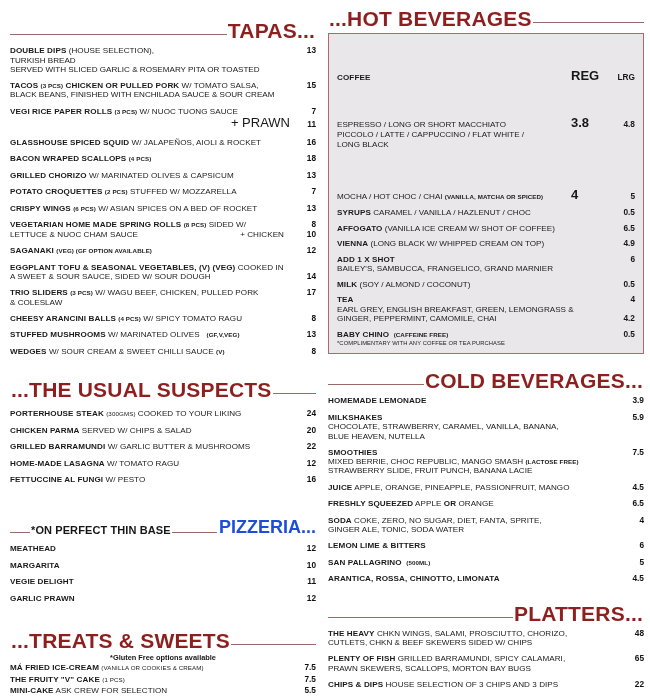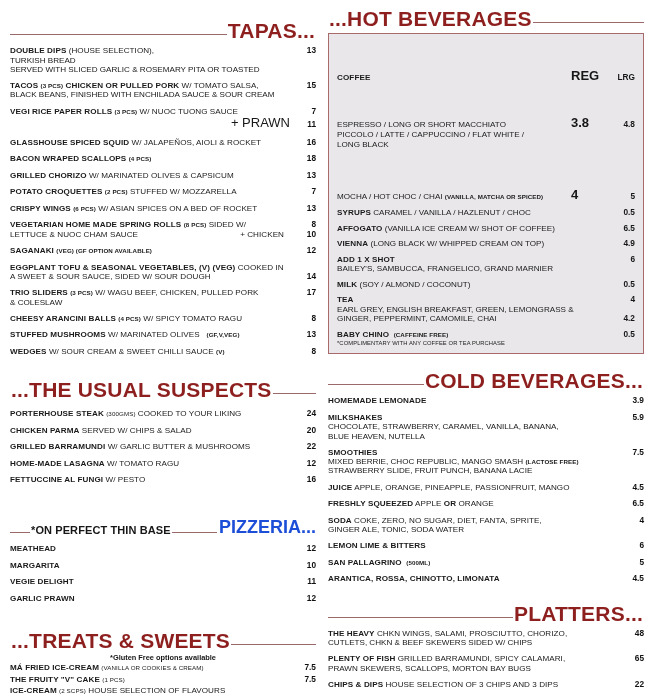--- a/index.html
+++ b/index.html
@@ -441,20 +441,26 @@
         </div>
       </div>
       <div class="item tight">
         <div class="row">
           <div class="txt"><b class="nm">THE FRUITY "V" CAKE</b> <span class="smn">(1 PCS)</span></div>
           <div class="price">7.5</div>
         </div>
       </div>
       <div class="item tight">
         <div class="row">
+          <div class="txt"><b class="nm">MINI-CAKE</b><span> ASK CREW FOR SELECTION</span></div>
+          <div class="price">5.5</div>
+        </div>
+      </div>
+      <div class="item tight">
+        <div class="row">
           <div class="txt"><b class="nm">ICE-CREAM</b> <span class="smn">(2 SCPS)</span><span> HOUSE SELECTION OF FLAVOURS</span></div>
           <div class="price"></div>
         </div>
       </div>
     </div>
 
   </div>
 
   <div class="col col-right">
 

